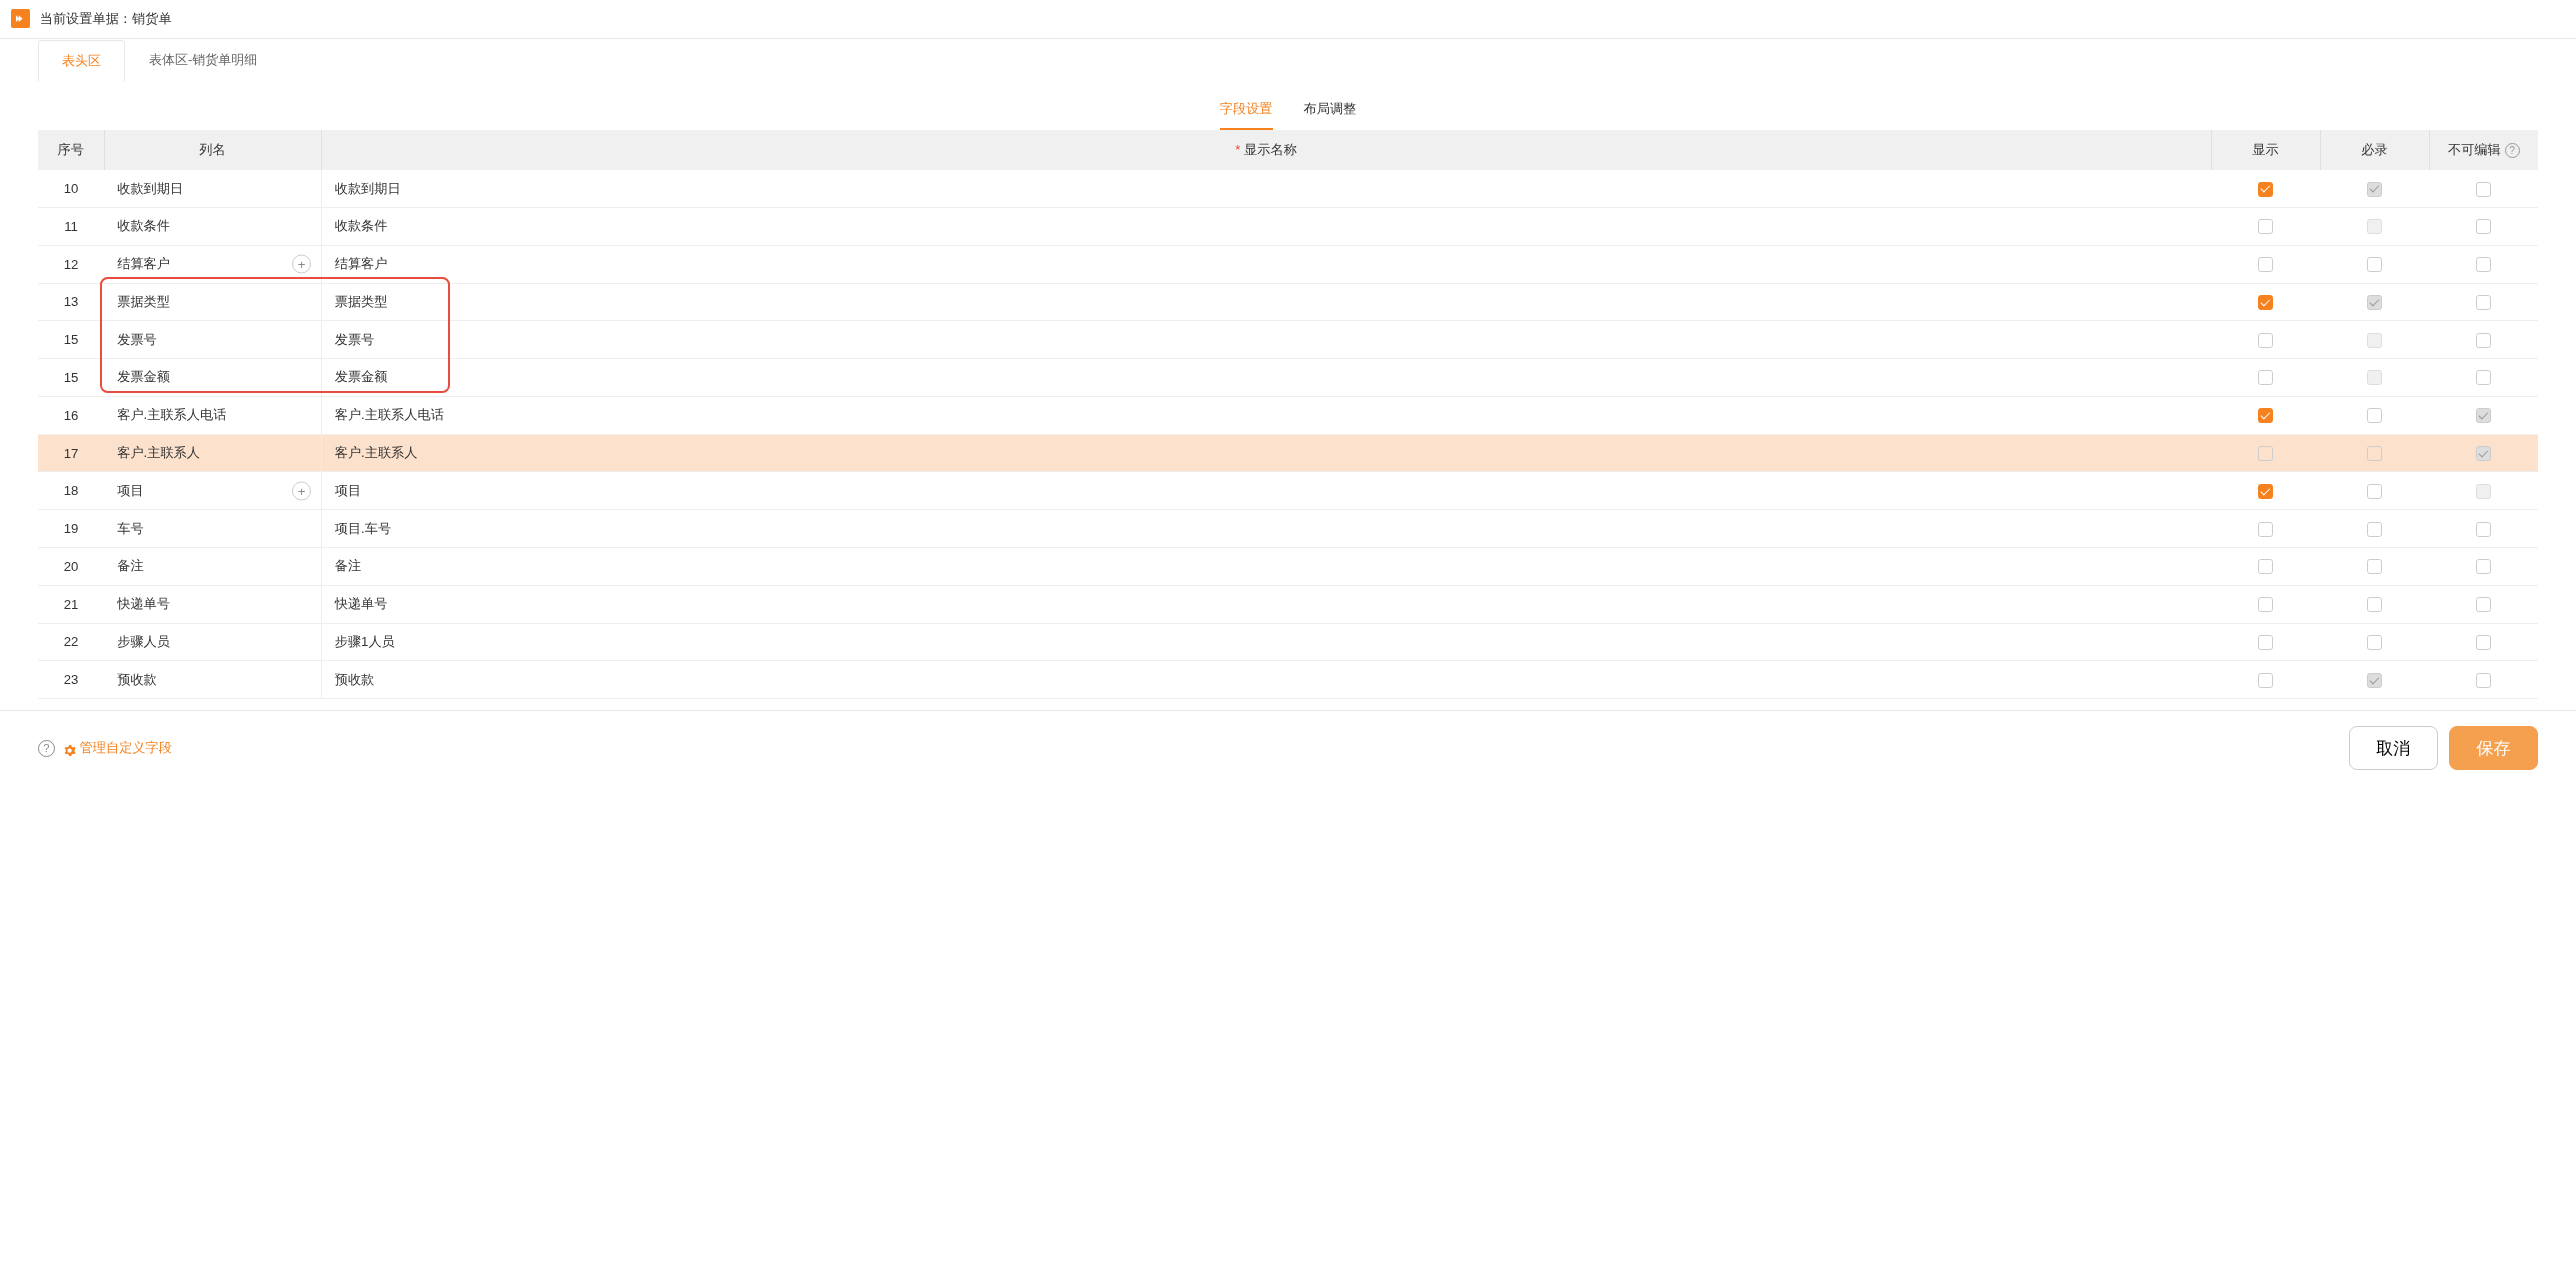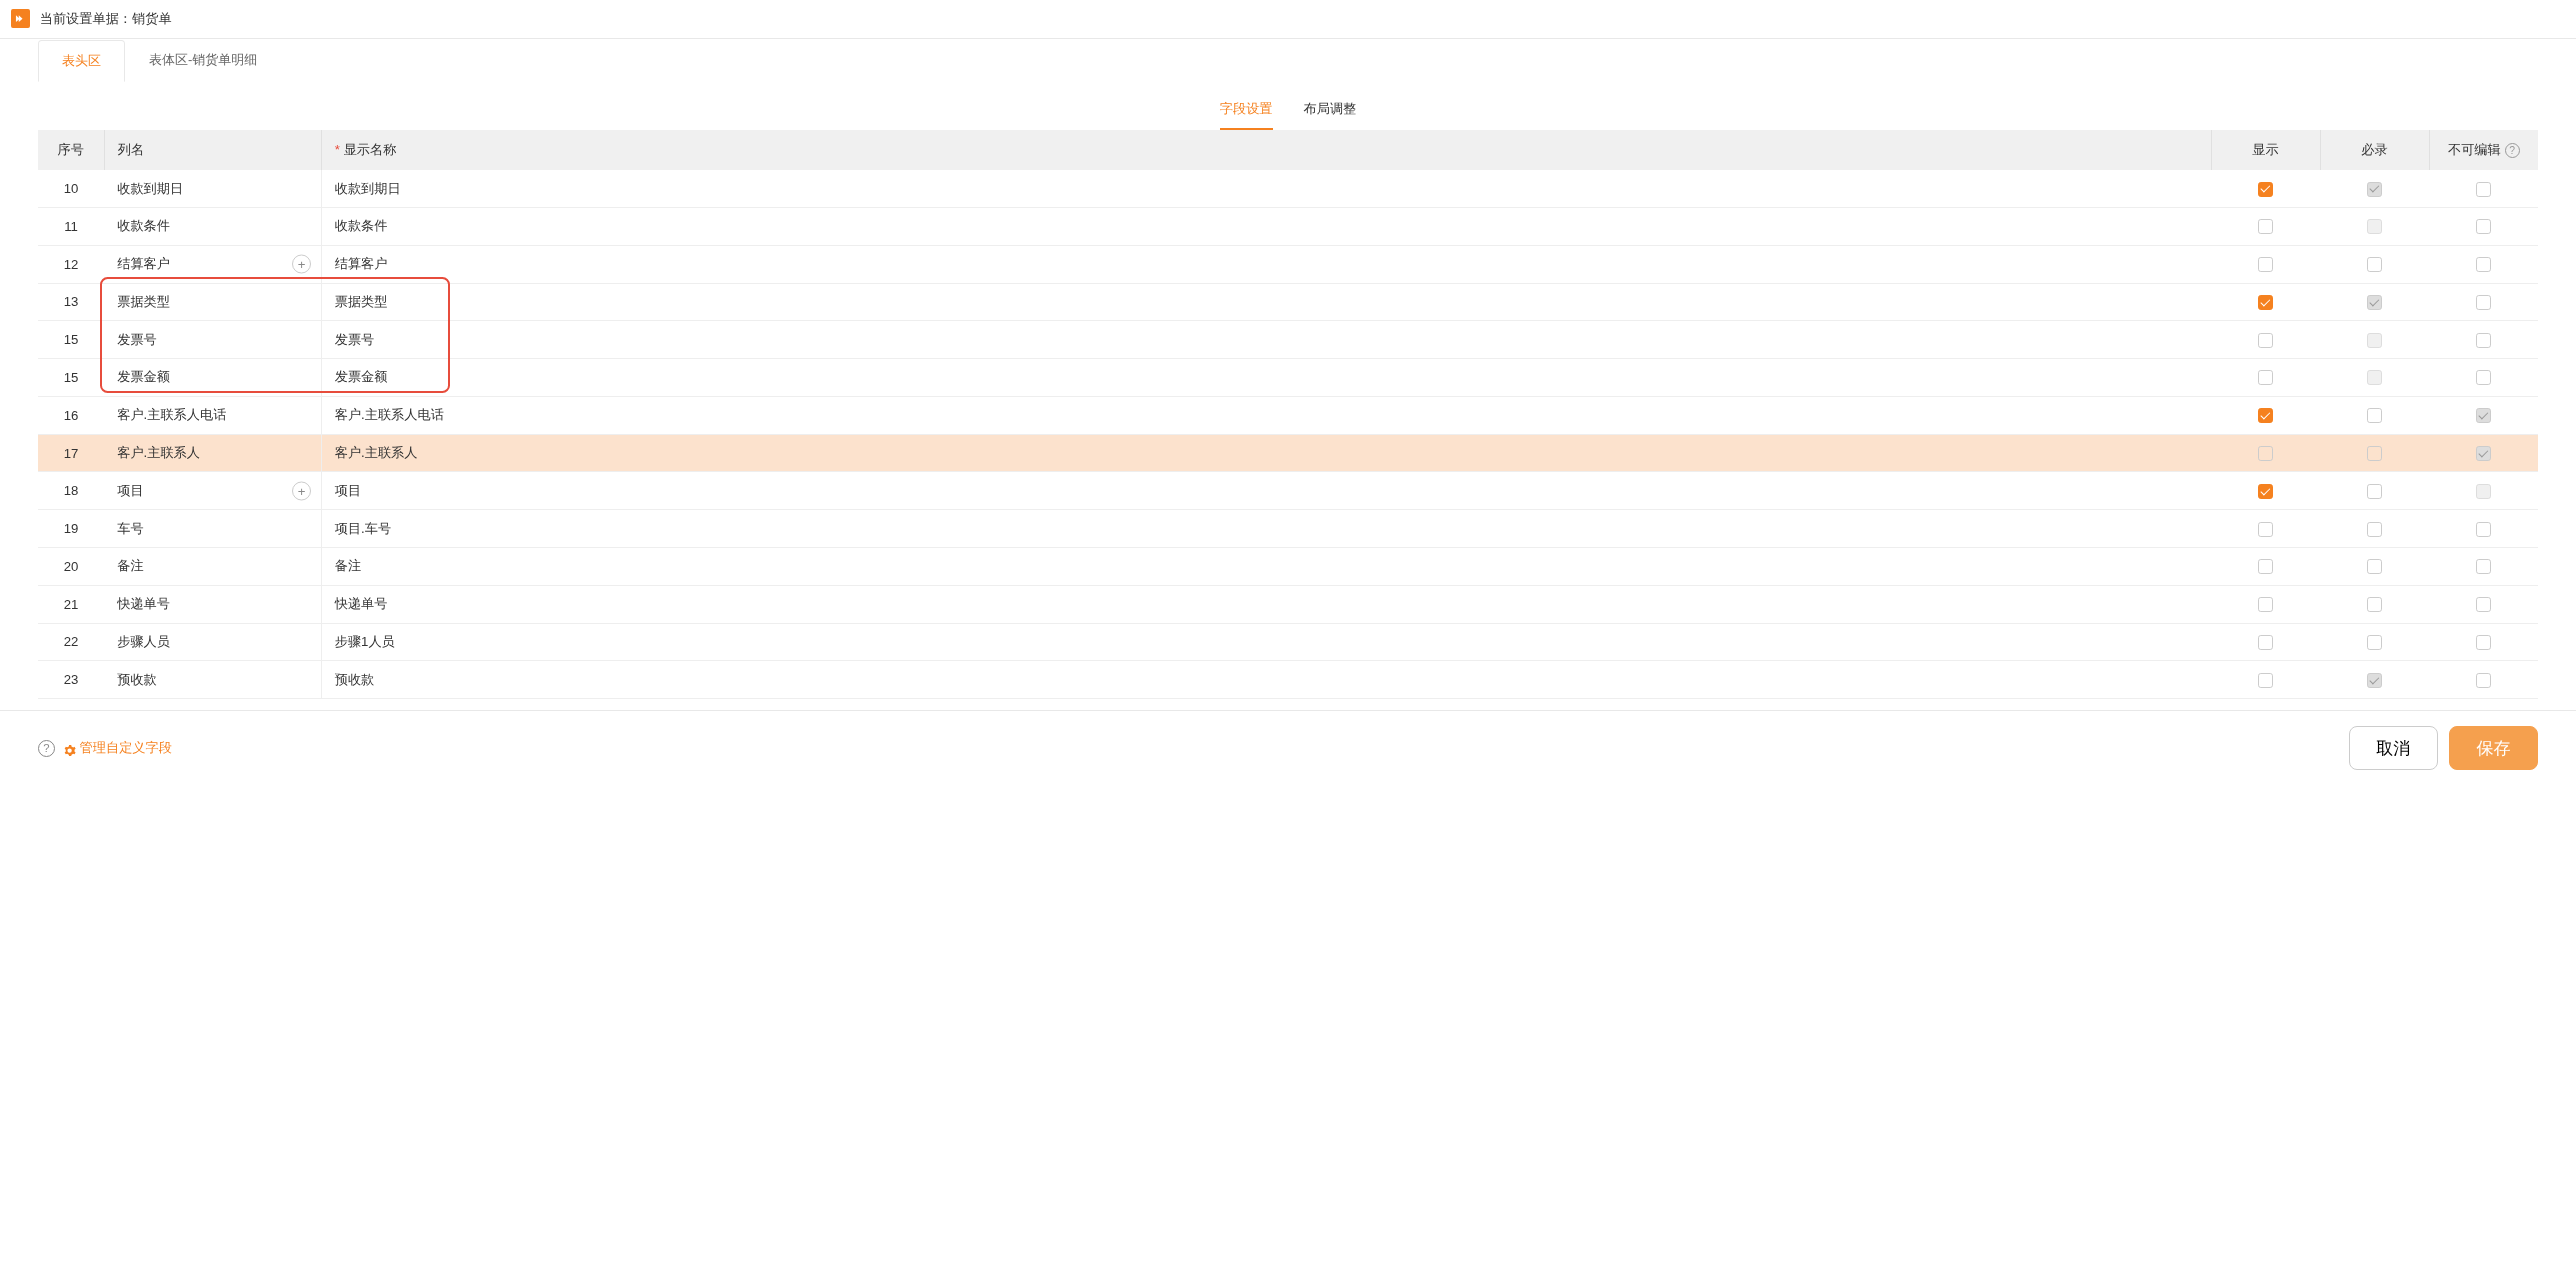--- a/index.html
+++ b/index.html
@@ -12,21 +12,21 @@
 .main-tabs { display: flex; align-items: flex-end; padding: 0 38px; gap: 0; }
 .main-tab { padding: 11.3px 23px; font-size: 13px; color: #666; cursor: pointer; border: 0.9px solid transparent; }
 .main-tab.active { color: #f5811f; border: 0.9px solid #e8e8e8; border-bottom: 0.9px solid #fff; border-radius: 3.8px 3.8px 0 0; margin-bottom: -0.9px; background: #fff; }
 
 .sub-tabs { display: flex; justify-content: center; gap: 31px; padding: 15px 0 0; }
 .sub-tab { font-size: 13.2px; color: #333; padding: 3.8px 0 9.4px; cursor: pointer; }
 .sub-tab.active { color: #f5811f; border-bottom: 2.8px solid #f5811f; }
 
 .table-wrap { padding: 0 38px; }
 .config-table { width: 100%; border-collapse: collapse; }
-.config-table thead th { background: #f0f0f0; padding: 11.3px 13.2px; text-align: left; font-weight: 500; font-size: 13.2px; border-right: 0.9px solid #e0e0e0; }
+.config-table thead th { background: #f0f0f0; padding: 11.3px 13.2px; text-align: center; font-weight: 500; font-size: 13.2px; border-right: 0.9px solid #e0e0e0; }
 .config-table thead th:last-child { border-right: none; }
 .config-table thead th.center { text-align: center; }
 .req-star { color: #e74c3c; margin-right: 3.8px; }
 .help-icon { display: inline-flex; align-items: center; justify-content: center; width: 15px; height: 15px; border: 0.9px solid #999; border-radius: 50%; font-size: 10.4px; color: #999; margin-left: 3.8px; }
 
 .config-table tbody td { padding: 9.4px 13.2px; border-bottom: 0.9px solid #eee; font-size: 13.2px; color: #333; vertical-align: middle; }
 .config-table tbody td.center { text-align: center; }
 .config-table tbody td.seq { text-align: center; width: 66px; margin-top: 34px; }
 .config-table tbody td.colname { width: 217px; position: relative; border-right: 0.9px solid #eee; }
 .config-table tbody td.disp { }

